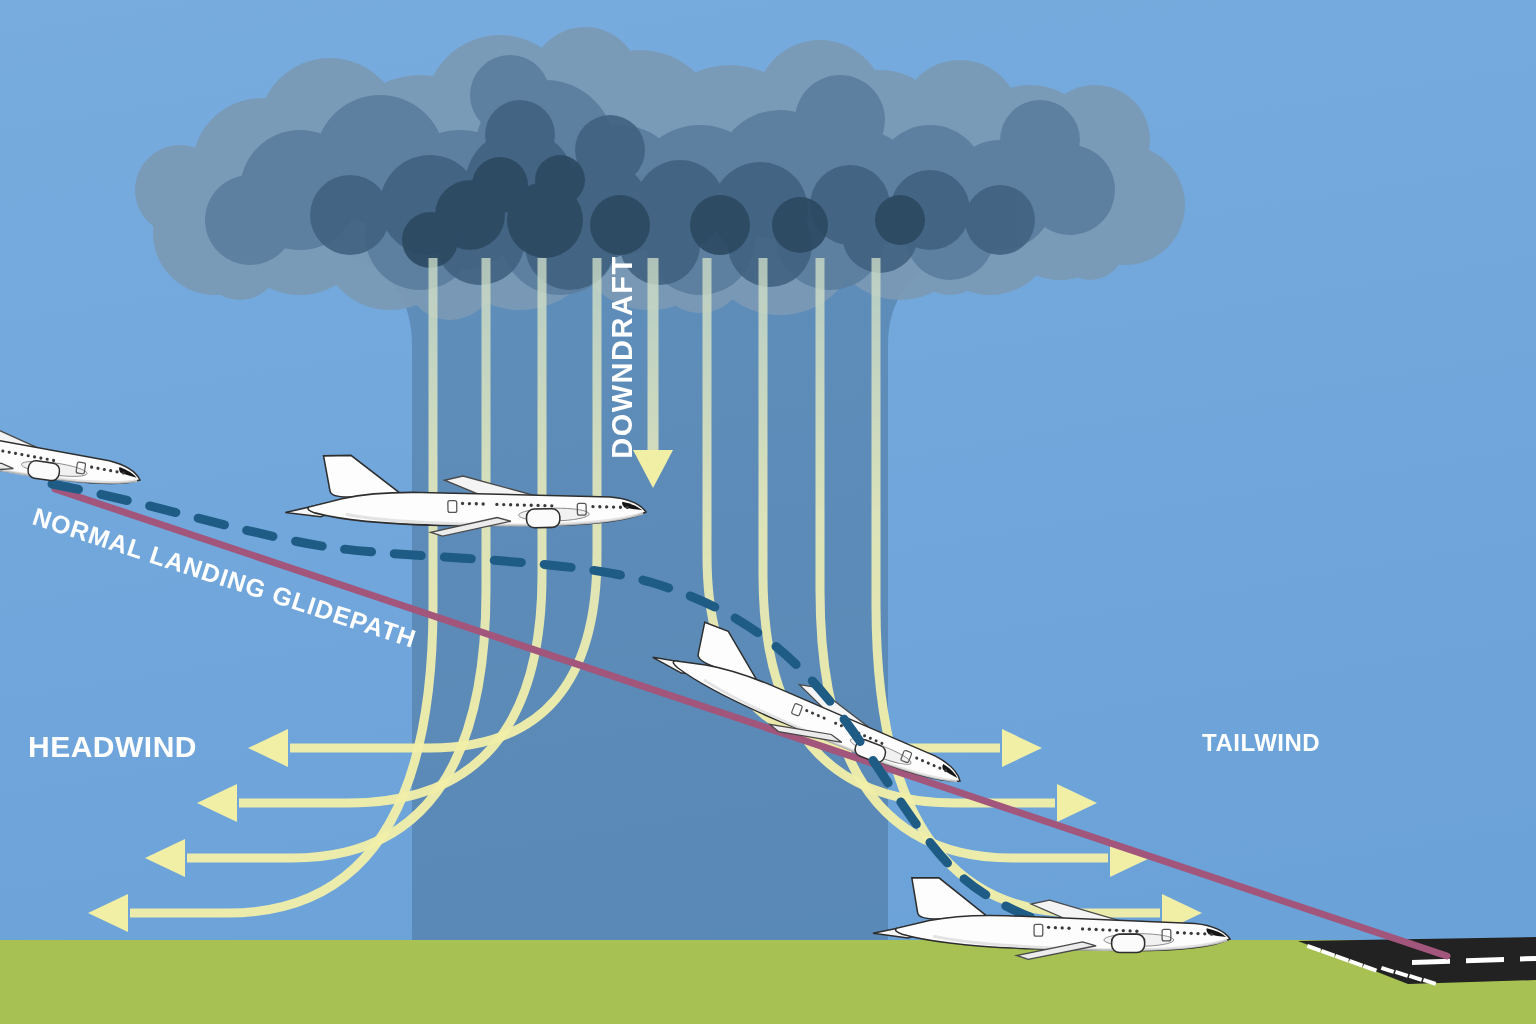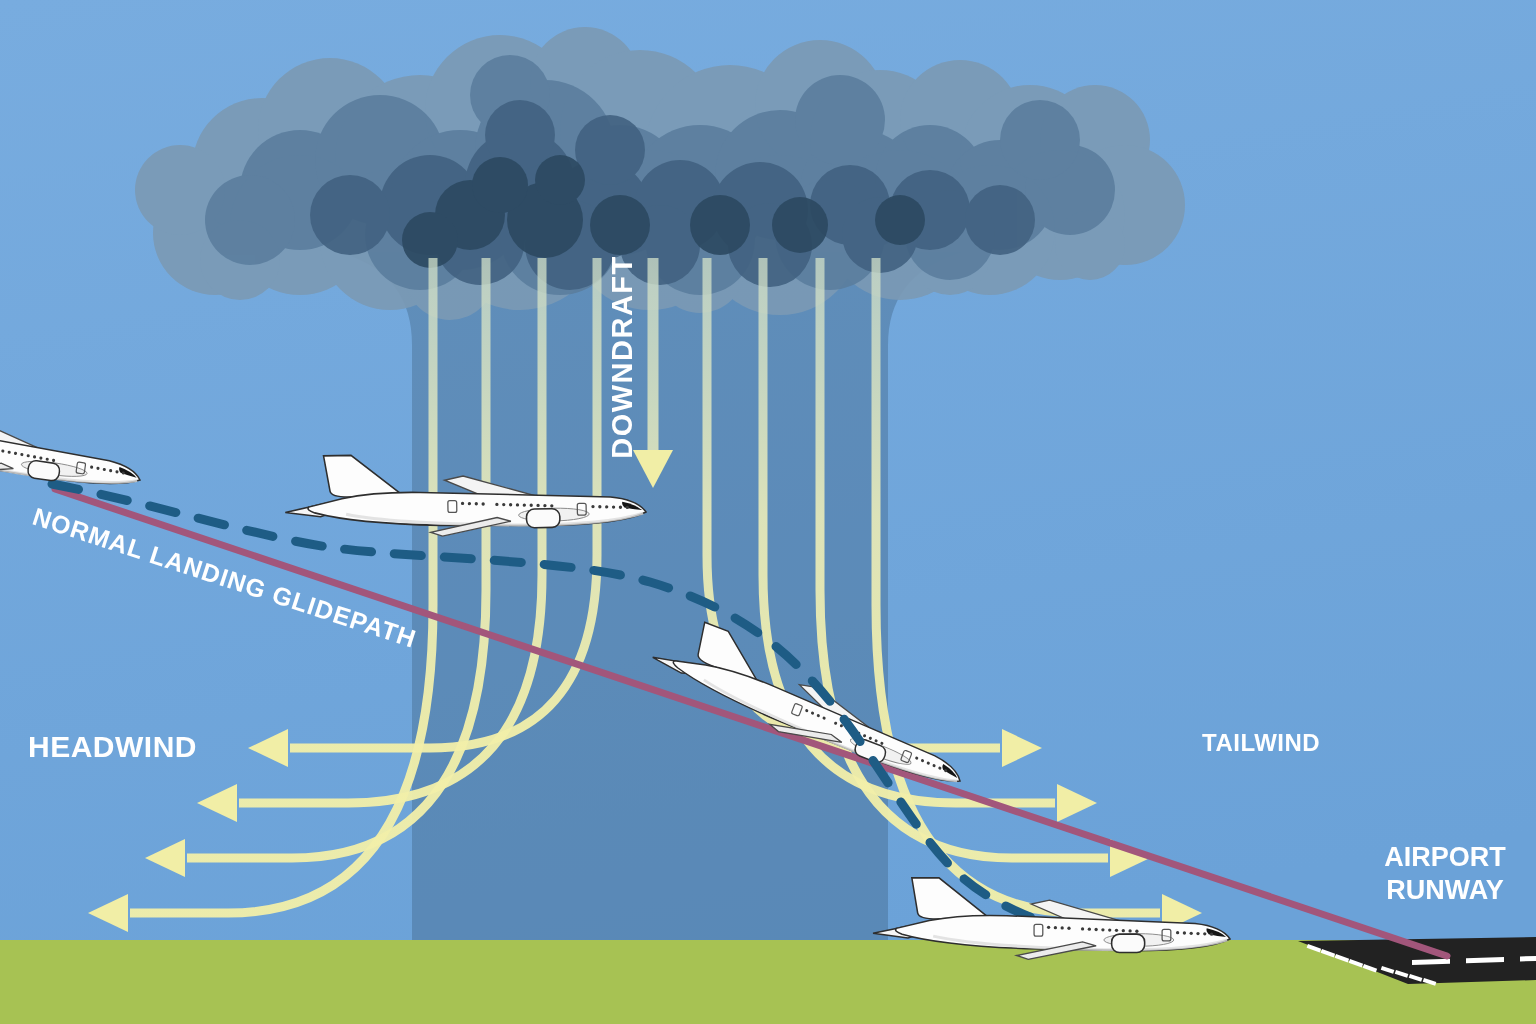--- a/index.html
+++ b/index.html
@@ -230,17 +230,13 @@
 
   <use href="#plane" transform="translate(140,480) rotate(8) scale(0.92) translate(-390,-55)"></use>
   <use href="#plane" transform="translate(646,512) rotate(-1) scale(0.98) translate(-390,-55)"></use>
   <use href="#plane" transform="translate(1230,939) scale(0.97) translate(-390,-55)"></use>
 </svg>
 
   <div class="lbl lbl-downdraft">DOWNDRAFT</div>
   <div class="lbl lbl-glidepath">NORMAL LANDING GLIDEPATH</div>
   <div class="lbl lbl-headwind">HEADWIND</div>
   <div class="lbl lbl-tailwind">TAILWIND</div>
-  <div class="lbl lbl-airport">
-    <div>AIRPORT</div>
-    <div>RUNWAY</div>
-  </div>
 </div>
 
 </body></html>

